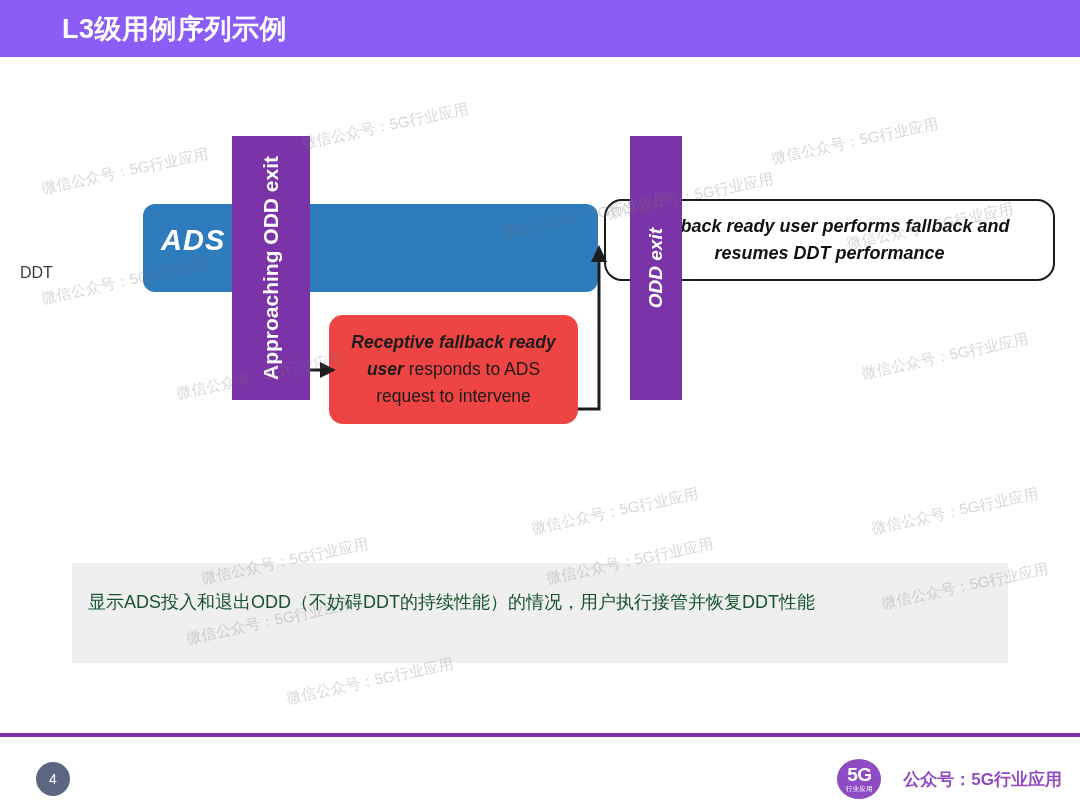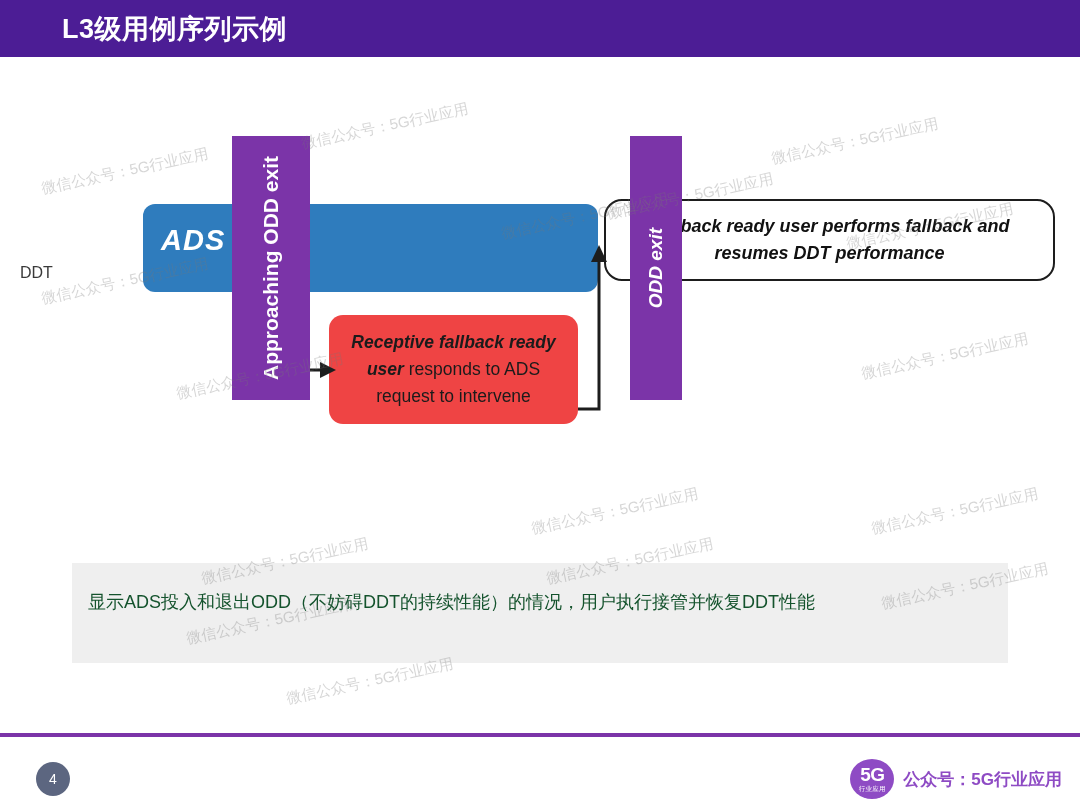--- a/index.html
+++ b/index.html
@@ -14,21 +14,21 @@
     overflow: hidden;
     font-family: "Liberation Sans", "DejaVu Sans", sans-serif;
   }
 
   
   #header-bar {
     position: absolute;
     left: 0; top: 0;
     width: 1080px;
     height: 57px;
-    background: #4c1d95;
+    background: #8b5cf6;
   }
   #header-title {
     position: absolute;
     left: 62px;
     top: 11px;
     font-size: 27px;
     font-weight: bold;
     color: #ffffff;
     letter-spacing: 0.5px;
     white-space: nowrap;
@@ -237,21 +237,21 @@
     align-items: center;
     justify-content: center;
   }
   #brand {
     position: absolute;
     right: 18px;
     top: 757px;
     height: 44px;
     display: flex;
     align-items: center;
-    gap: 9px;
+    gap: 22px;
   }
   #brand-logo {
     width: 44px;
     height: 40px;
     border-radius: 50%;
     background: #8E4BC4;
     display: flex;
     flex-direction: column;
     align-items: center;
     justify-content: center;

